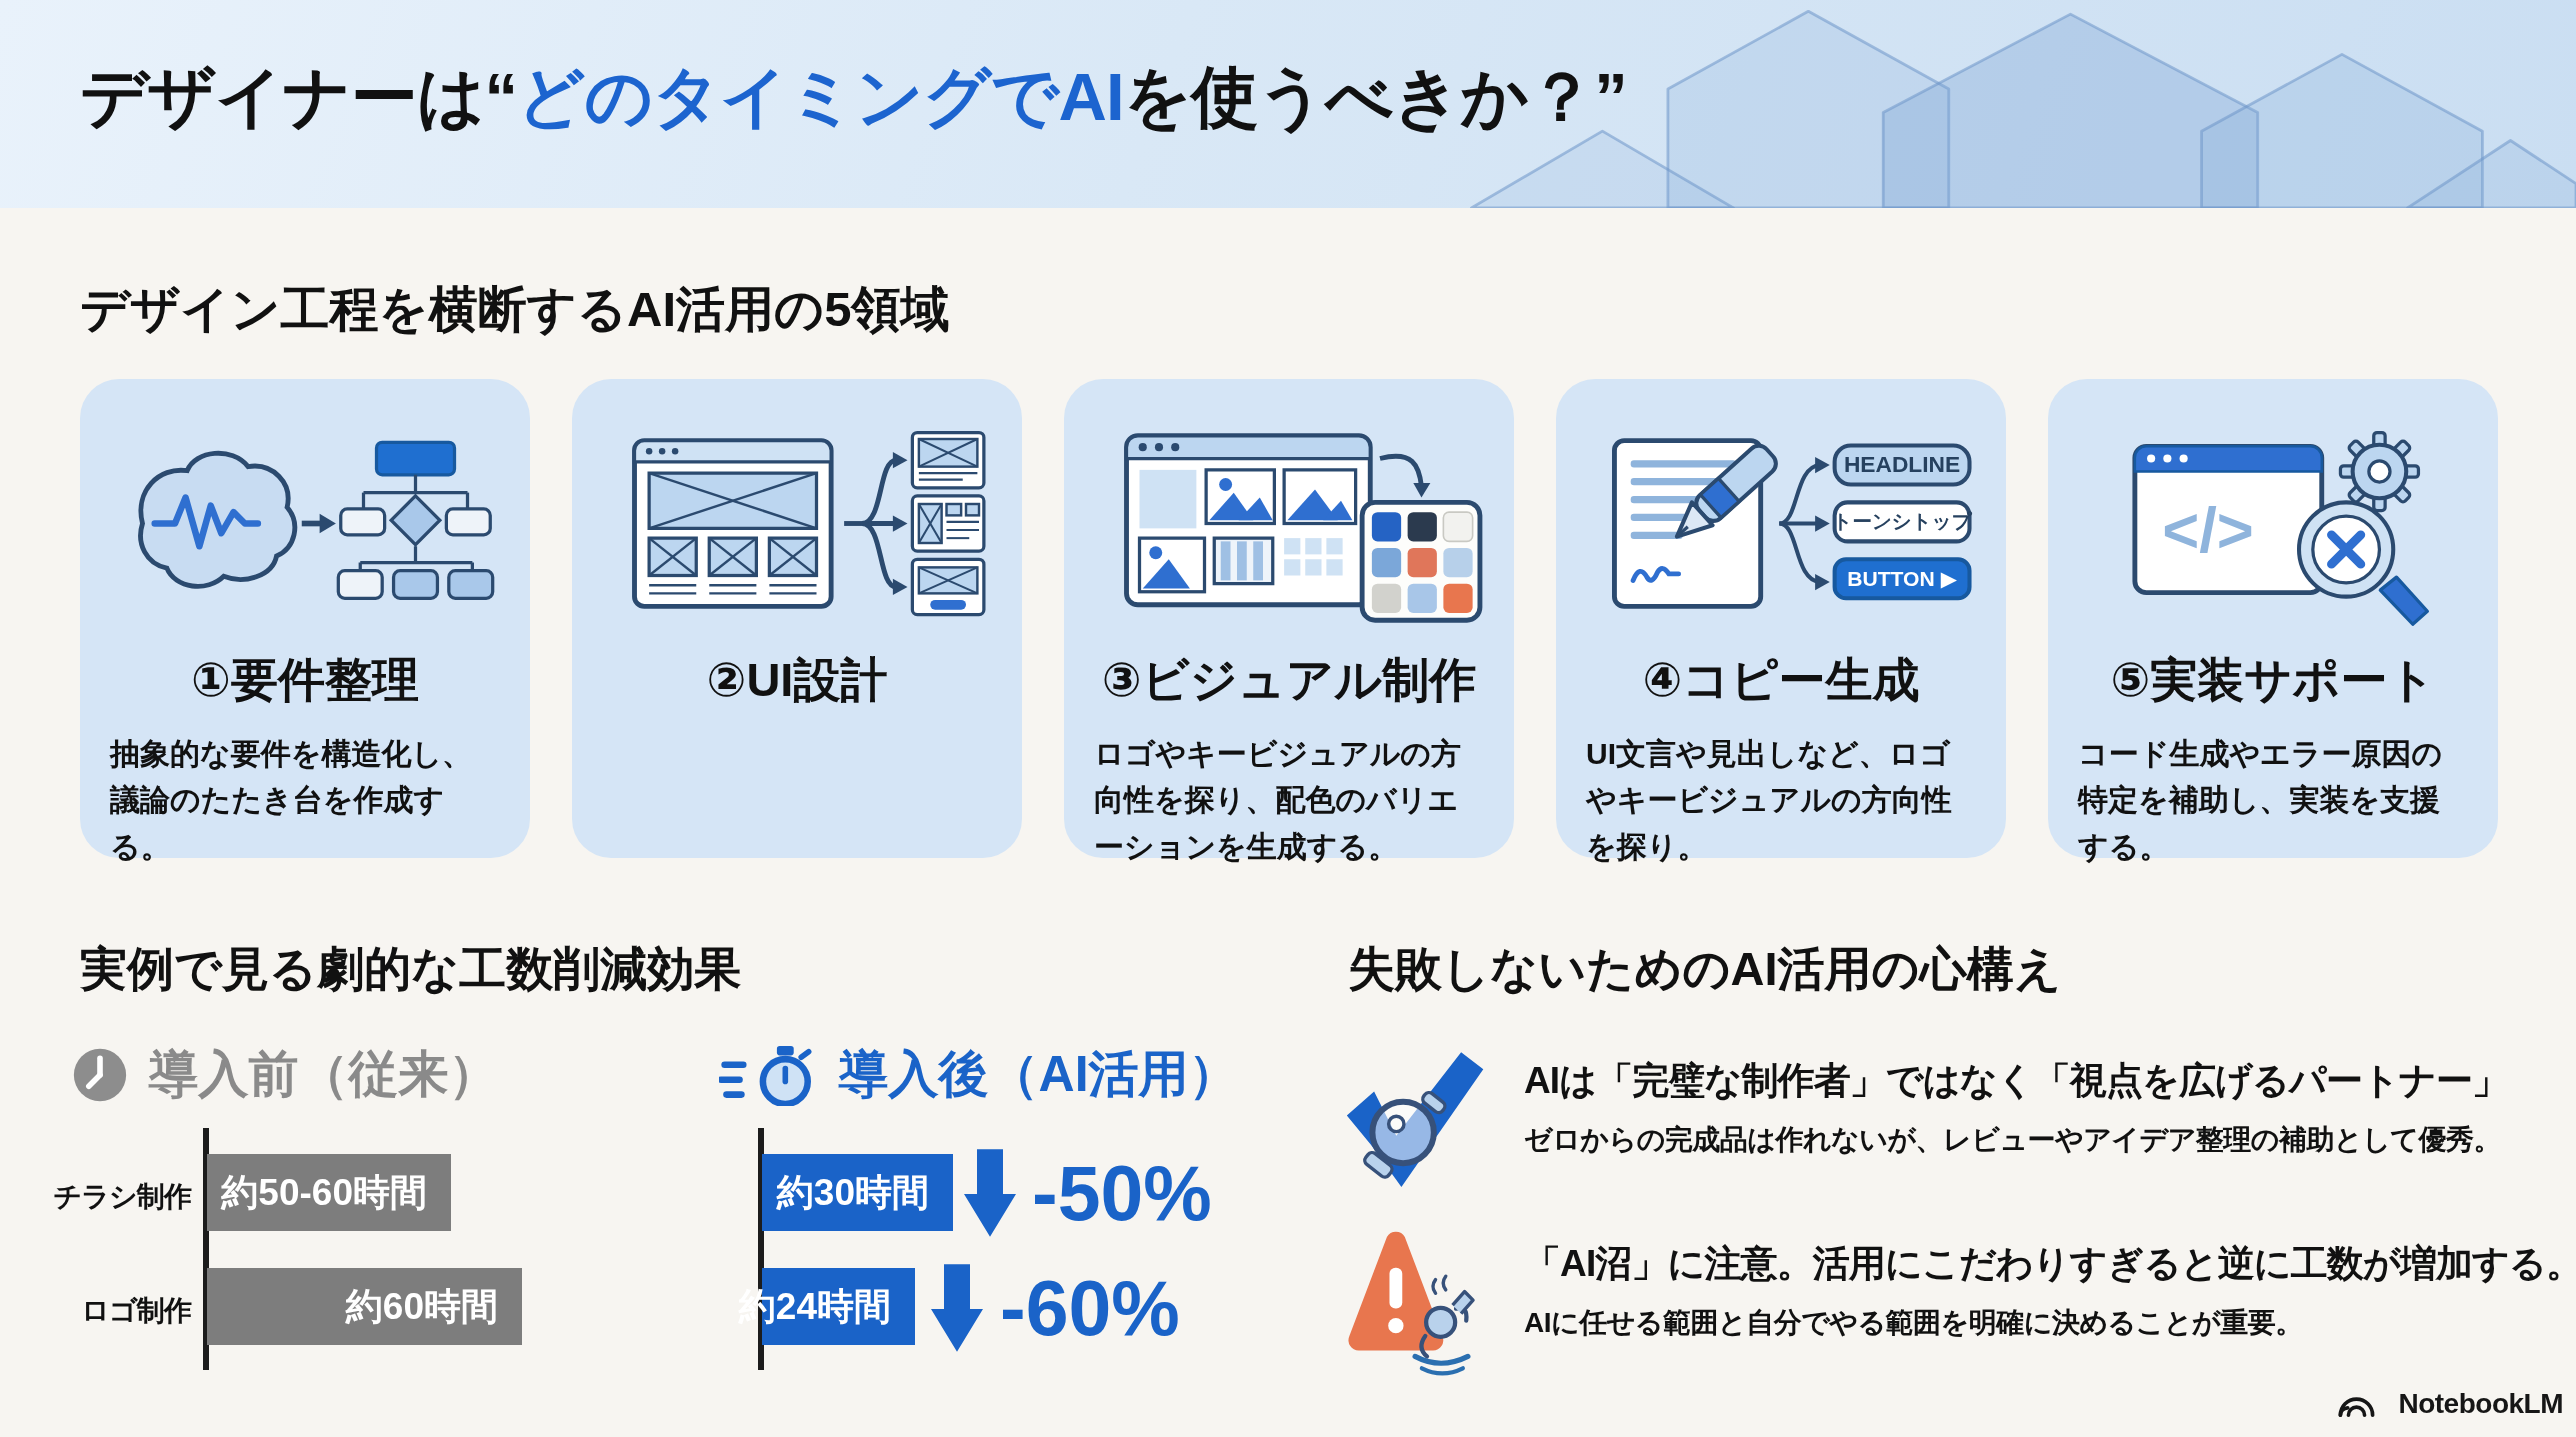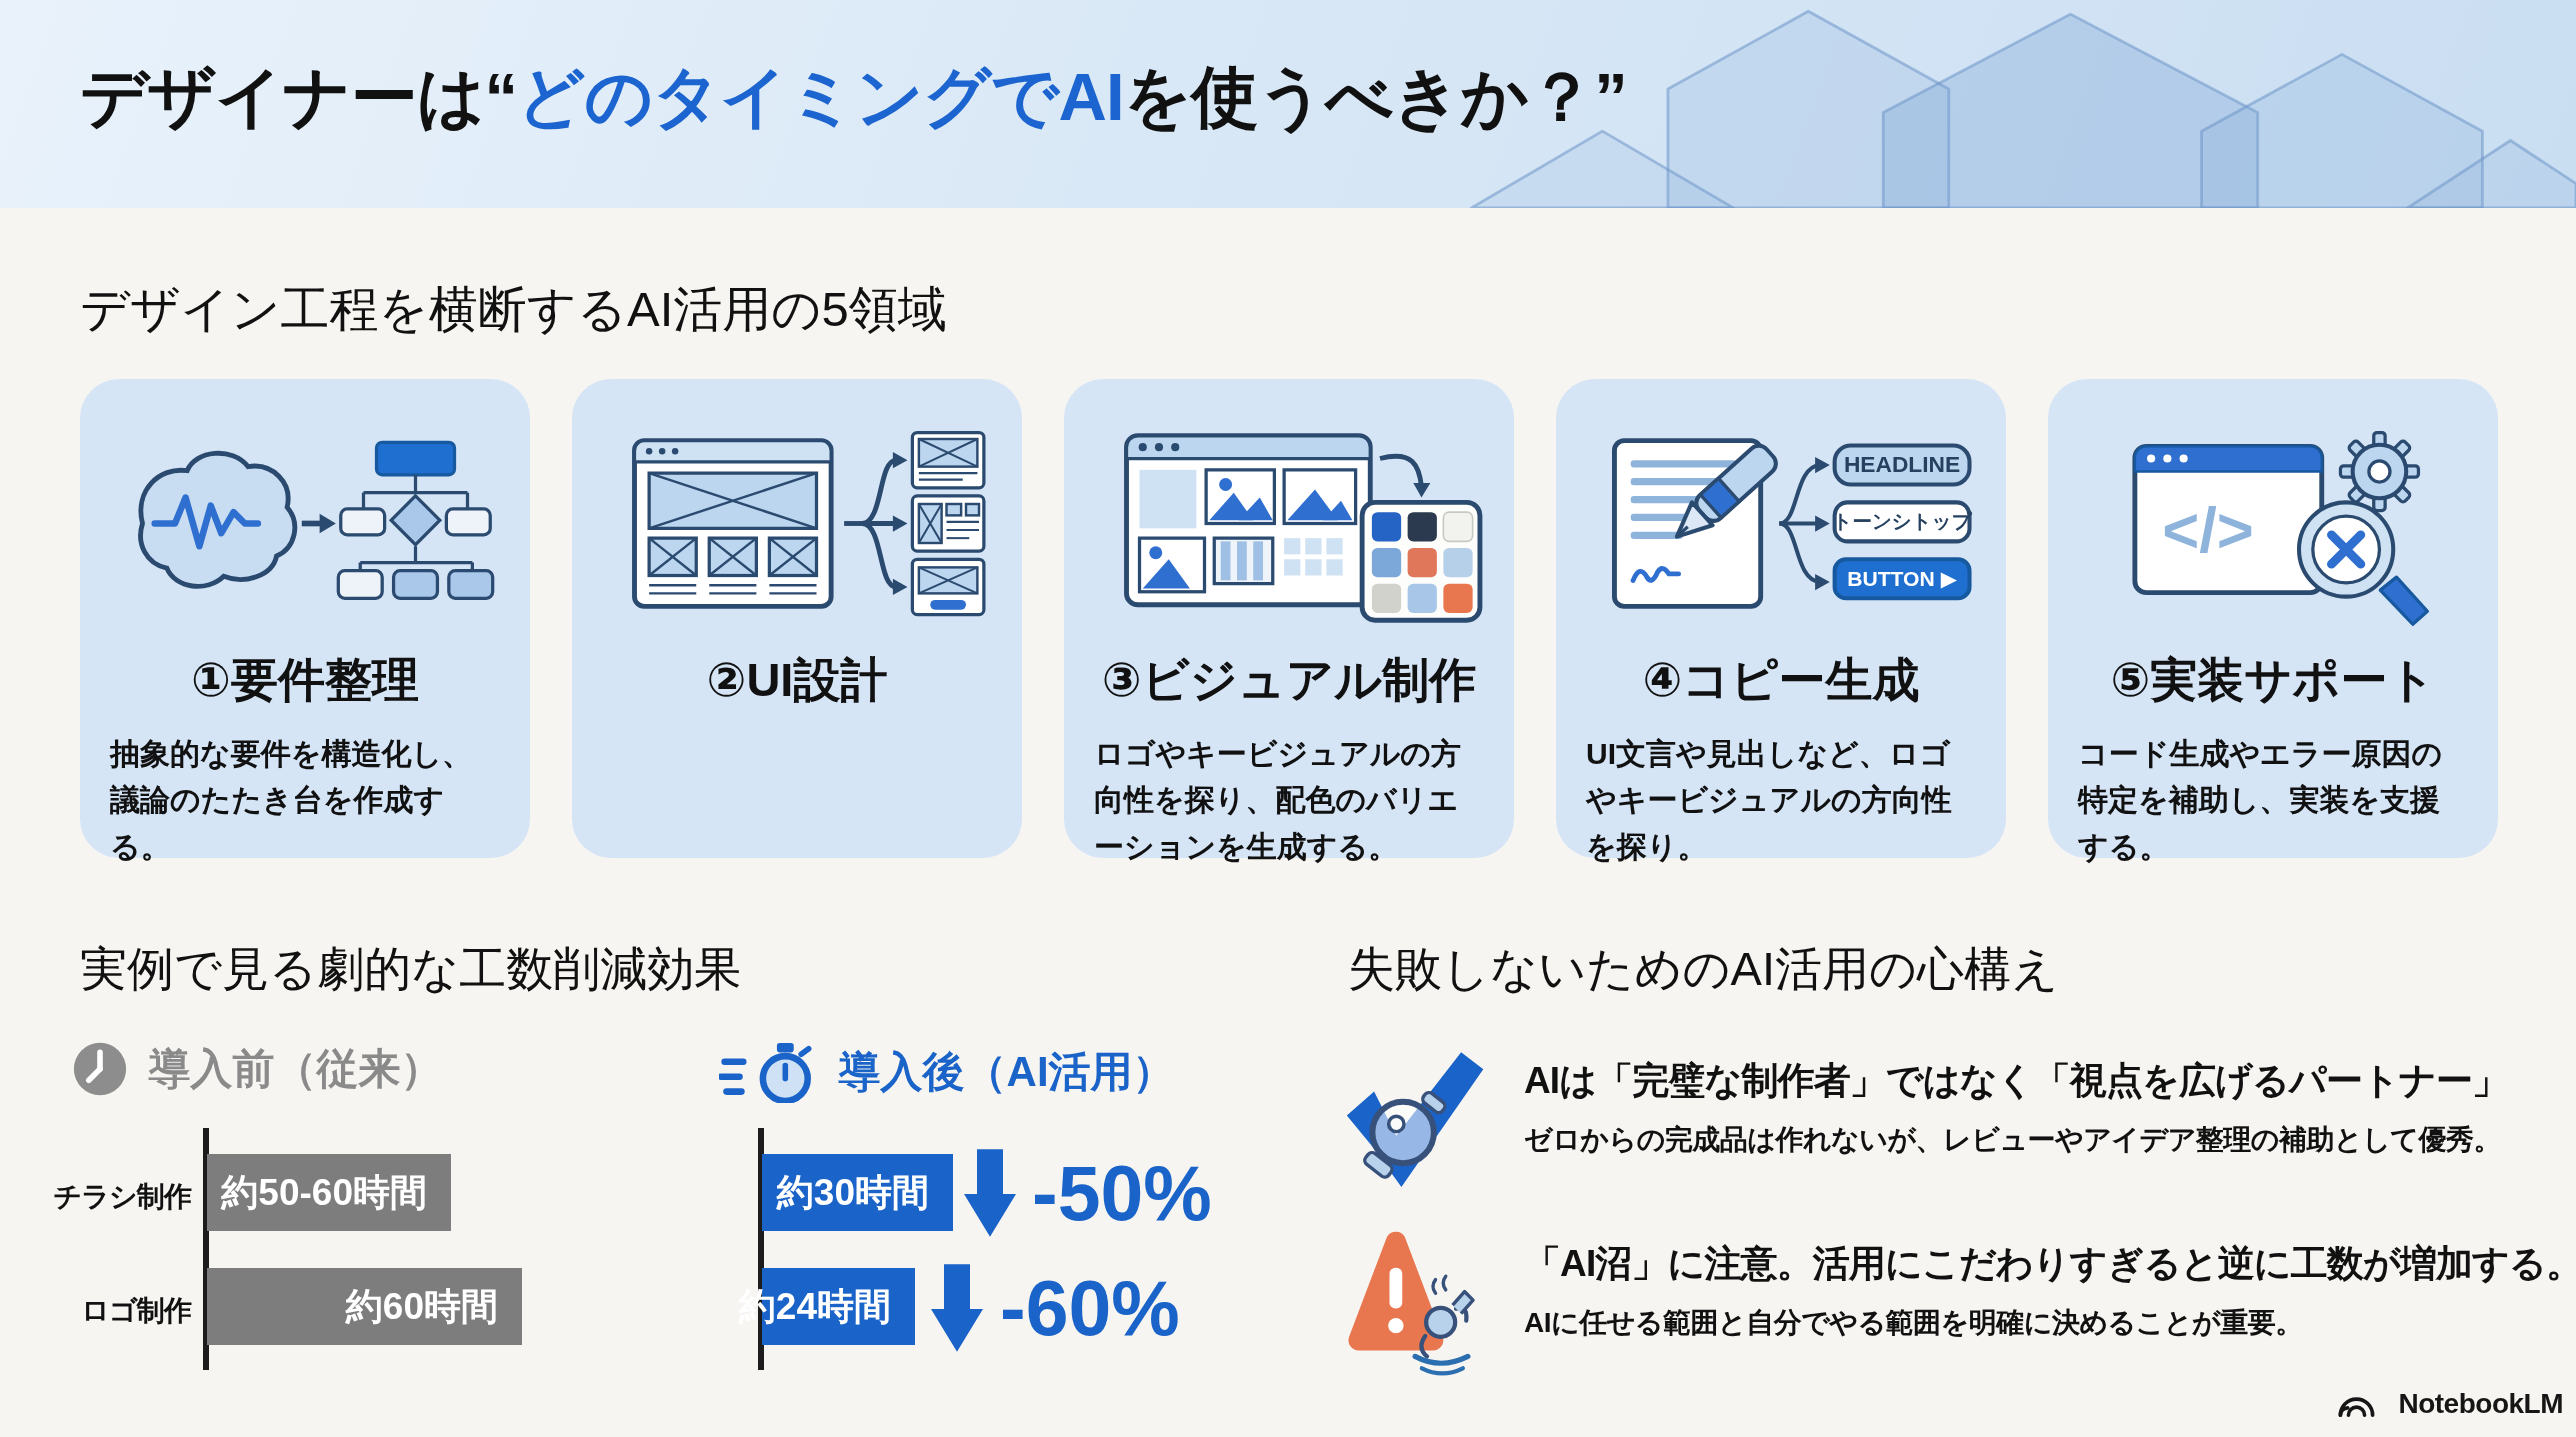--- a/index.html
+++ b/index.html
@@ -20,38 +20,38 @@
     position:absolute;left:0;top:0;width:2576px;height:208px;
     background:linear-gradient(110deg,#e9f2fb 0%,#d9e8f6 45%,#cadef2 100%);
   }
   .header-deco{position:absolute;right:0;top:0;height:208px;}
   .page-title{
     position:absolute;left:80px;top:52px;font-size:67px;font-weight:800;
     letter-spacing:-0.9px;white-space:nowrap;color:var(--text);
   }
   .page-title .hl{color:var(--title-highlight);}
   
-  .h2{position:absolute;font-weight:400;color:var(--text);white-space:nowrap;}
+  .h2{position:absolute;font-weight:700;color:var(--text);white-space:nowrap;}
   .h2.areas{left:80px;top:277px;font-size:49px;}
   .h2.effect{left:80px;top:938px;font-size:47px;}
   .h2.mindset{left:1348px;top:938px;font-size:47px;}
   
   .cards{position:absolute;left:80px;top:379px;display:flex;gap:42px;}
   .card{
     width:450px;height:479px;border-radius:39px;background:var(--card-bg);
     padding:26px 30px 0;text-align:center;
   }
   .card-icon{height:236px;display:flex;align-items:center;justify-content:center;}
   .card-title{font-size:47px;font-weight:800;margin-top:7.5px;white-space:nowrap;}
   .card-desc{
     font-size:30px;font-weight:700;line-height:1.55;margin-top:19px;
     text-align:left;letter-spacing:0;
   }
   
-  .chart-label{position:absolute;display:flex;align-items:center;gap:20.6px;font-weight:800;font-size:42px;white-space:nowrap;}
+  .chart-label{position:absolute;display:flex;align-items:center;gap:20.6px;font-weight:800;font-size:50px;white-space:nowrap;}
   .chart-label.before{left:72px;top:1041px;color:var(--label-gray);}
   .chart-label.after{left:719px;top:1041px;color:var(--accent);}
   .axis{position:absolute;width:5.6px;background:#1c1c1c;}
   .axis.before{left:203px;top:1128px;height:242px;}
   .axis.after{left:758px;top:1128px;height:242px;}
   .cat{position:absolute;font-size:28px;font-weight:800;letter-spacing:-0.9px;text-align:right;width:140px;white-space:nowrap;}
   .cat.c1{left:51px;top:1178px;}
   .cat.c2{left:51px;top:1292px;}
   .bar{
     position:absolute;height:77px;display:flex;align-items:center;justify-content:flex-end;

